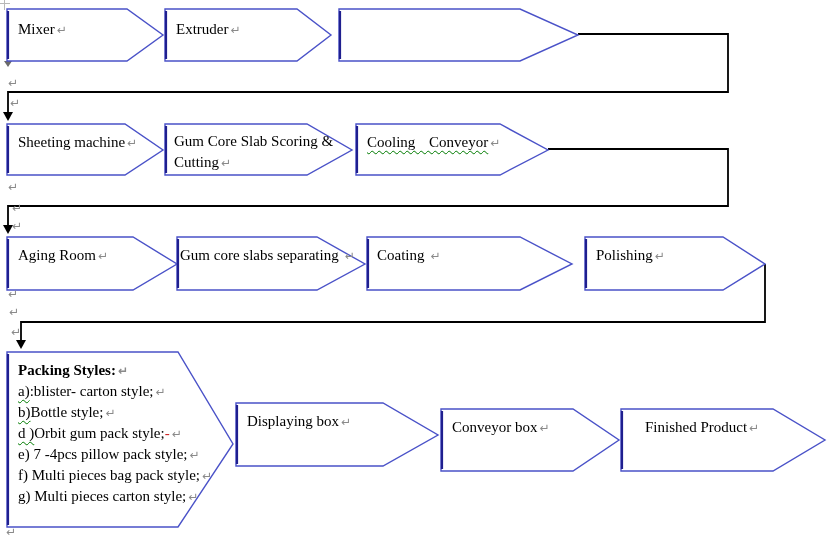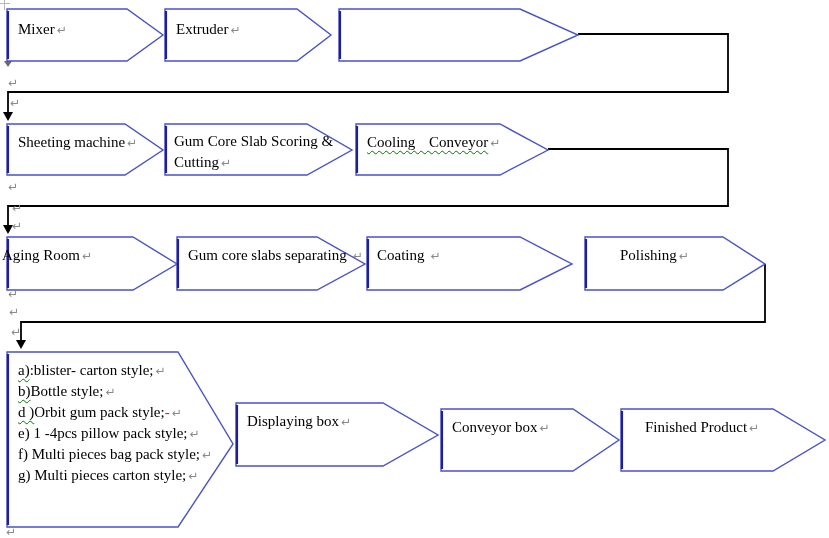--- a/index.html
+++ b/index.html
@@ -92,33 +92,34 @@
 
   <div class="label" style="left:18px;top:132px;"><span>Sheeting machine</span><span class="rmark">↵</span></div>
 
   <div class="label" style="left:174px;top:131px;">
     <div>Gum Core Slab Scoring &amp;</div>
     <div><span>Cutting</span><span class="rmark">↵</span></div>
   </div>
 
   <div class="label" style="left:367px;top:132px;"><span class="wavy-green wordgap">Cooling Conveyor</span><span class="rmark">↵</span></div>
 
-  <div class="label" style="left:2px;top:245px;"><span>Aging Room</span><span class="rmark">↵</span></div>
+  <div class="label" style="left:18px;top:245px;"><span>Aging Room</span><span class="rmark">↵</span></div>
 
-  <div class="label" style="left:188px;top:245px;"><span>Gum core slabs separating</span><span class="rmark ml6">↵</span></div>
+  <div class="label" style="left:180px;top:245px;"><span>Gum core slabs separating</span><span class="rmark ml6">↵</span></div>
 
   <div class="label" style="left:377px;top:245px;"><span>Coating</span><span class="rmark ml6">↵</span></div>
 
-  <div class="label" style="left:620px;top:245px;"><span>Polishing</span><span class="rmark">↵</span></div>
+  <div class="label" style="left:596px;top:245px;"><span>Polishing</span><span class="rmark">↵</span></div>
 
   <div class="label" style="left:18px;top:360px;">
+    <div class="pk-title"><span>Packing Styles:</span><span class="rmark">↵</span></div>
     <div class="pk-line"><span class="wavy-green">a)</span><span class="wavy-red"></span><span>:blister- carton style;</span><span class="red-dash"></span><span class="rmark">↵</span></div>
     <div class="pk-line"><span class="wavy-green">b)</span><span class="wavy-red"></span><span>Bottle style;</span><span class="red-dash"></span><span class="rmark">↵</span></div>
     <div class="pk-line"><span class="wavy-green">d )</span><span class="wavy-red"></span><span>Orbit gum pack style;</span><span class="red-dash">-</span><span class="rmark">↵</span></div>
-    <div class="pk-line"><span class="wavy-green"></span><span class="wavy-red"></span><span>e) 1 -4pcs pillow pack style;</span><span class="red-dash"></span><span class="rmark">↵</span></div>
+    <div class="pk-line"><span class="wavy-green"></span><span class="wavy-red"></span><span>e) 7 -4pcs pillow pack style;</span><span class="red-dash"></span><span class="rmark">↵</span></div>
     <div class="pk-line"><span class="wavy-green"></span><span class="wavy-red"></span><span>f) Multi pieces bag pack style;</span><span class="red-dash"></span><span class="rmark">↵</span></div>
     <div class="pk-line"><span class="wavy-green"></span><span class="wavy-red"></span><span>g) Multi pieces carton style;</span><span class="red-dash"></span><span class="rmark">↵</span></div>
   </div>
 
   <div class="label" style="left:247px;top:411px;"><span>Displaying box</span><span class="rmark">↵</span></div>
 
   <div class="label" style="left:452px;top:417px;"><span>Conveyor box</span><span class="rmark">↵</span></div>
 
   <div class="label" style="left:645px;top:417px;"><span>Finished Product</span><span class="rmark">↵</span></div>
 

